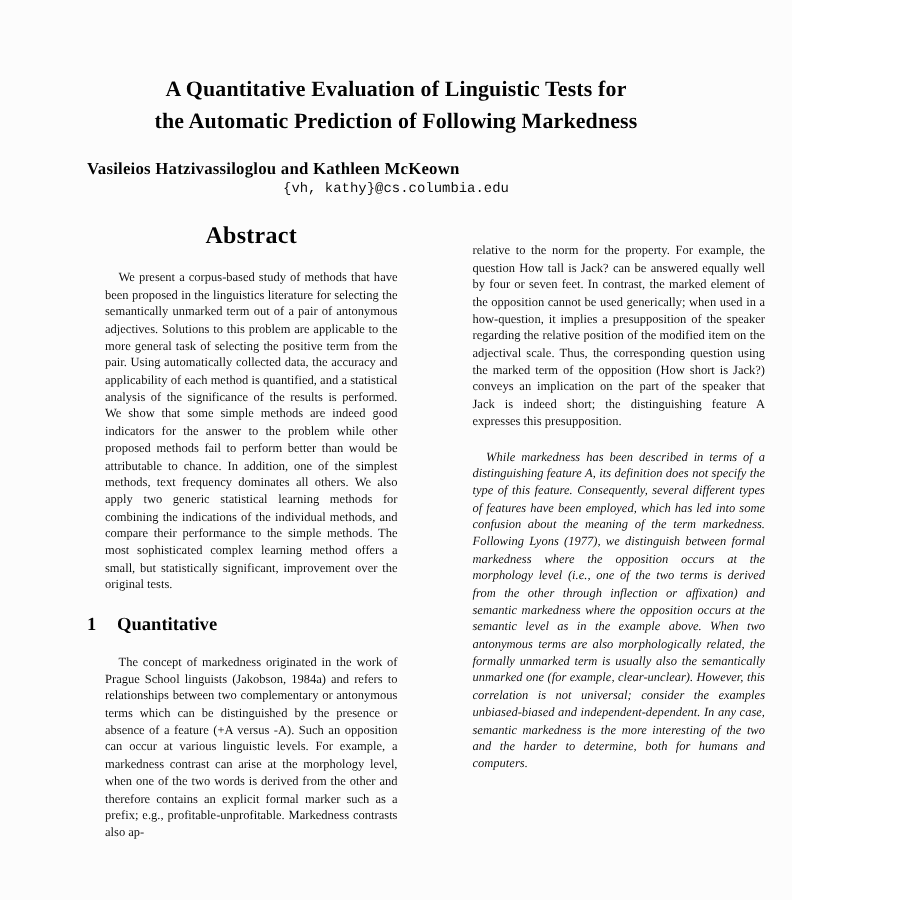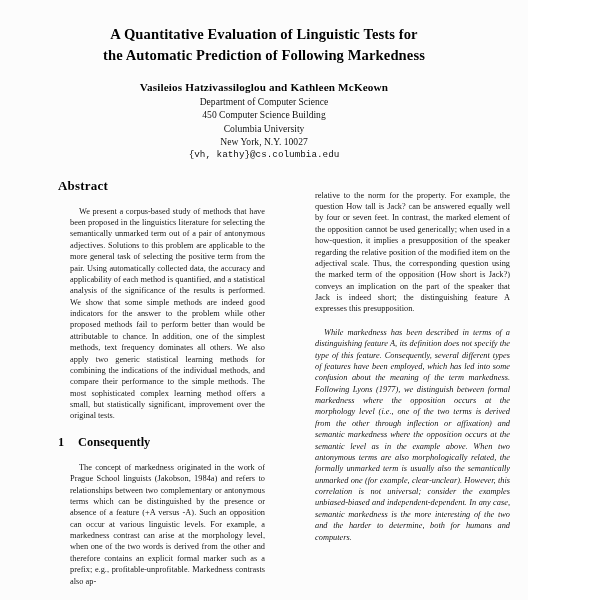--- a/index.html
+++ b/index.html
@@ -12,41 +12,41 @@
     height: 600px;
     overflow: hidden;
     font-family: "Liberation Serif", "DejaVu Serif", serif;
     color: #111111;
   }
   .page {
     position: relative;
     width: 528px;
     height: 600px;
     box-sizing: border-box;
-    padding: 18px 58px 4px 58px;
+    padding: 44px 58px 4px 58px;
     background: #ffffff;
   }
   
   .scan {
     filter: contrast(1.08) brightness(0.99);
     -webkit-font-smoothing: antialiased;
   }
   .title {
     text-align: center;
     font-size: 14.6px;
     line-height: 1.42;
     font-weight: bold;
     letter-spacing: 0.1px;
     margin: 0 0 0 0;
     padding-top: 6px;
     color: #0c0c0c;
   }
   .title .line { display: block; }
   .authors {
-    text-align: center;
+    text-align: left;
     font-size: 11.2px;
     font-weight: bold;
     margin-top: 16px;
     letter-spacing: 0.15px;
     color: #0c0c0c;
   }
   .affil {
     text-align: center;
     font-size: 9.6px;
     line-height: 1.36;
@@ -64,23 +64,23 @@
   .columns {
     display: flex;
     gap: 26px;
     margin-top: 18px;
   }
   .col {
     width: 219px;
     flex: 0 0 219px;
   }
   .abstract-head {
-    text-align: left;
+    text-align: center;
     font-weight: bold;
-    font-size: 13px;
+    font-size: 16px;
     margin: 0 0 7px 0;
     letter-spacing: 0.2px;
     color: #0c0c0c;
   }
   p.body {
     margin: 12px;
     font-size: 8.35px;
     line-height: 1.365;
     text-align: justify;
     text-justify: inter-word;
@@ -108,40 +108,34 @@
 
 <div class="page scan">
 
   <h1 class="title">
     <span class="line">A Quantitative Evaluation of Linguistic Tests for</span>
     <span class="line">the Automatic Prediction of Following Markedness</span>
   </h1>
 
   <div class="authors">Vasileios Hatzivassiloglou and Kathleen McKeown</div>
 
-  <div class="affil">
-    <span class="line">Department of Computer Science</span>
-    <span class="line">450 Computer Science Building</span>
-    <span class="line">Columbia University</span>
-    <span class="line">New York, N.Y. 10027</span>
-  </div>
 
   <div class="email">{vh, kathy}@cs.columbia.edu</div>
 
   <div class="columns">
 
     <div class="col col-left">
       <div class="abstract-head">Abstract</div>
       <div class="abstract-body">
         <p class="body indent">We present a corpus-based study of methods that have been proposed in the linguistics literature for selecting the semantically unmarked term out of a pair of antonymous adjectives. Solutions to this problem are applicable to the more general task of selecting the positive term from the pair. Using automatically collected data, the accuracy and applicability of each method is quantified, and a statistical analysis of the significance of the results is performed. We show that some simple methods are indeed good indicators for the answer to the problem while other proposed methods fail to perform better than would be attributable to chance. In addition, one of the simplest methods, text frequency dominates all others. We also apply two generic statistical learning methods for combining the indications of the individual methods, and compare their performance to the simple methods. The most sophisticated complex learning method offers a small, but statistically significant, improvement over the original tests.</p>
       </div>
 
       <div class="sec-head">
         <span class="sec-num">1</span>
-        <span>Consequently</span>
+        <span>Quantitative</span>
       </div>
 
       <p class="body indent">The concept of markedness originated in the work of Prague School linguists (Jakobson, 1984a) and refers to relationships between two complementary or antonymous terms which can be distinguished by the presence or absence of a feature (+A versus -A). Such an opposition can occur at various linguistic levels. For example, a markedness contrast can arise at the morphology level, when one of the two words is derived from the other and therefore contains an explicit formal marker such as a prefix; e.g., profitable-unprofitable. Markedness contrasts also ap-</p>
     </div>
 
     <div class="col col-right">
       <p class="body">relative to the norm for the property. For example, the question How tall is Jack? can be answered equally well by four or seven feet. In contrast, the marked element of the opposition cannot be used generically; when used in a how-question, it implies a presupposition of the speaker regarding the relative position of the modified item on the adjectival scale. Thus, the corresponding question using the marked term of the opposition (How short is Jack?) conveys an implication on the part of the speaker that Jack is indeed short; the distinguishing feature A expresses this presupposition.</p>
       <p class="body">While markedness has been described in terms of a distinguishing feature A, its definition does not specify the type of this feature. Consequently, several different types of features have been employed, which has led into some confusion about the meaning of the term markedness. Following Lyons (1977), we distinguish between formal markedness where the opposition occurs at the morphology level (i.e., one of the two terms is derived from the other through inflection or affixation) and semantic markedness where the opposition occurs at the semantic level as in the example above. When two antonymous terms are also morphologically related, the formally unmarked term is usually also the semantically unmarked one (for example, clear-unclear). However, this correlation is not universal; consider the examples unbiased-biased and independent-dependent. In any case, semantic markedness is the more interesting of the two and the harder to determine, both for humans and computers.</p>
     </div>
 

